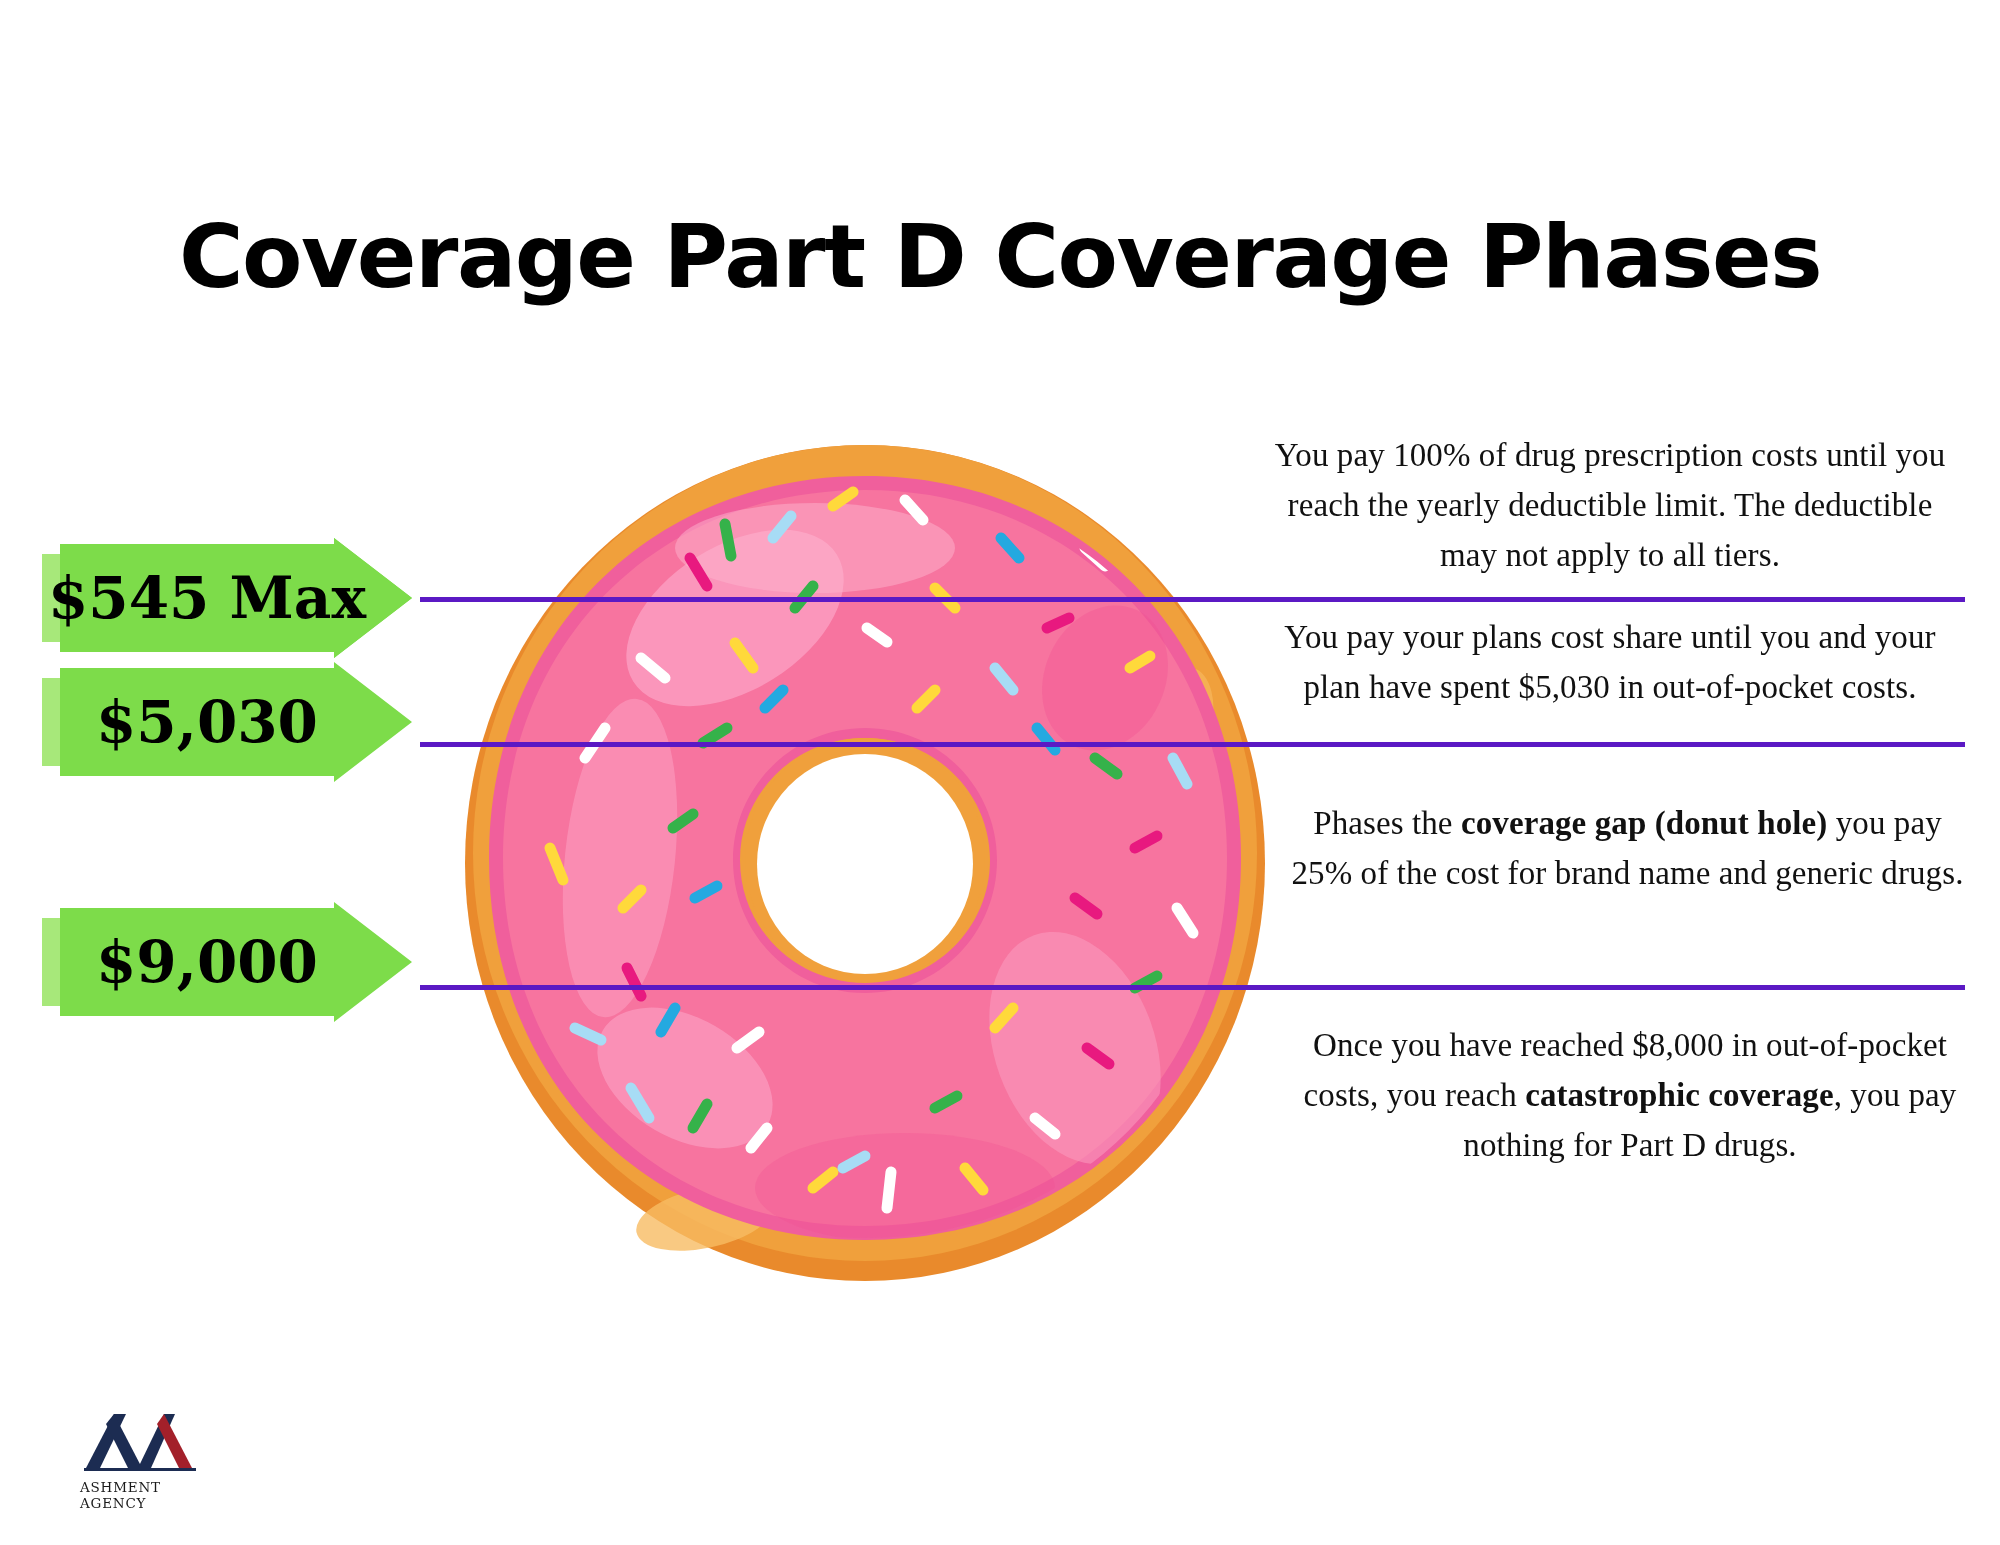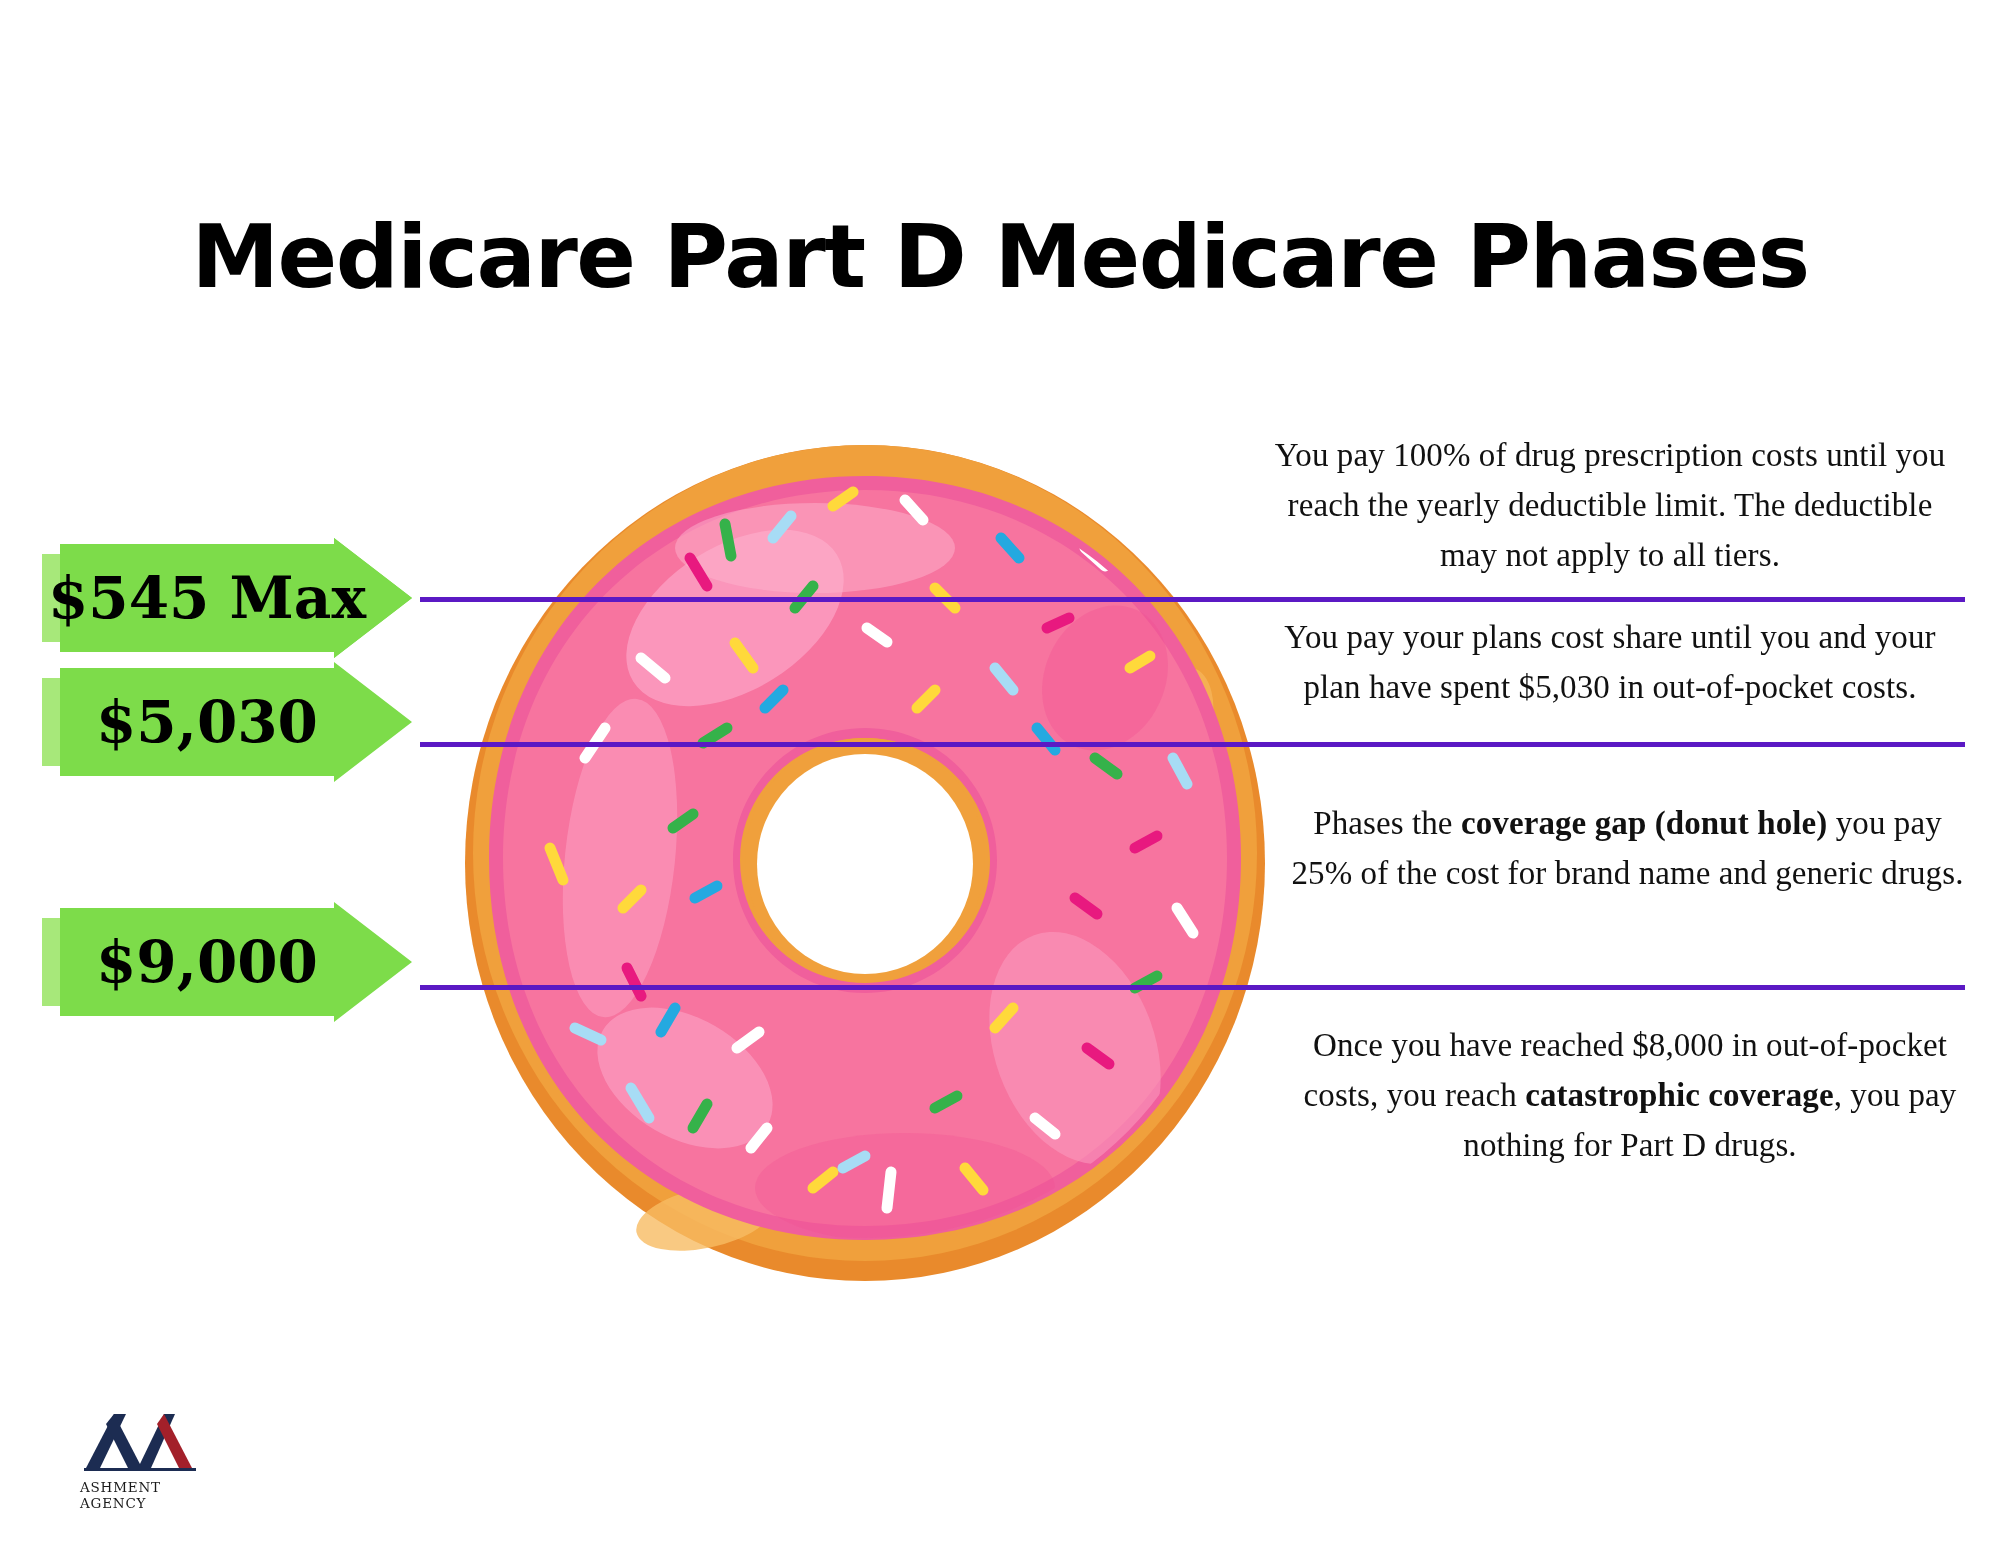--- a/index.html
+++ b/index.html
@@ -112,21 +112,21 @@
     margin-top: 7px;
     font-family: "DejaVu Serif", serif;
     font-size: 13.5px;
     letter-spacing: 0.8px;
     color: #1a1a1a;
   }
 </style>
 </head>
 <body>
 
-<div class="title">Medicare Part D Medicare Phases</div>
+<div class="title">Coverage Part D Coverage Phases</div>
 
 <div class="donut-wrap">
   <svg class="donut-svg" viewBox="0 0 860 870" xmlns="http://www.w3.org/2000/svg">
     <defs>
       <clipPath id="icingClip">
         <path d="M430 55 C 640 55, 800 215, 800 430 C 800 650, 640 810, 430 810 C 220 810, 60 650, 60 430 C 60 215, 220 55, 430 55 Z
                  M430 310 C 360 310, 305 365, 305 432 C 305 500, 360 555, 430 555 C 500 555, 555 500, 555 432 C 555 365, 500 310, 430 310 Z"></path>
       </clipPath>
     </defs>
 

